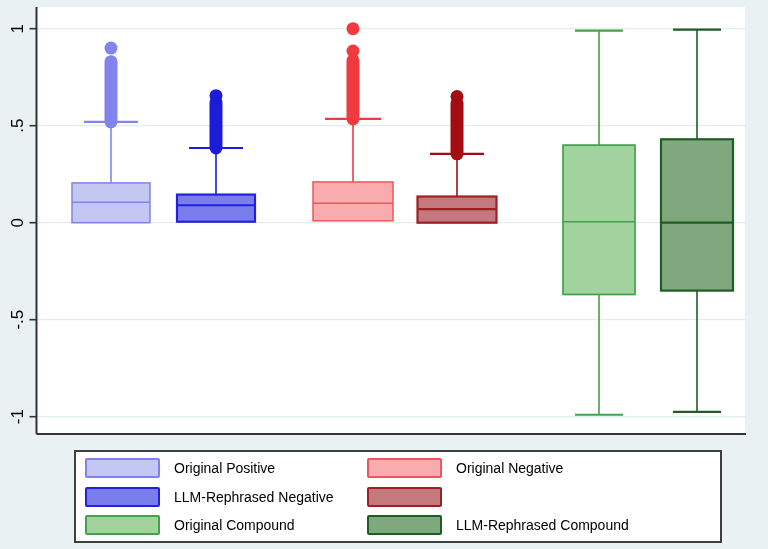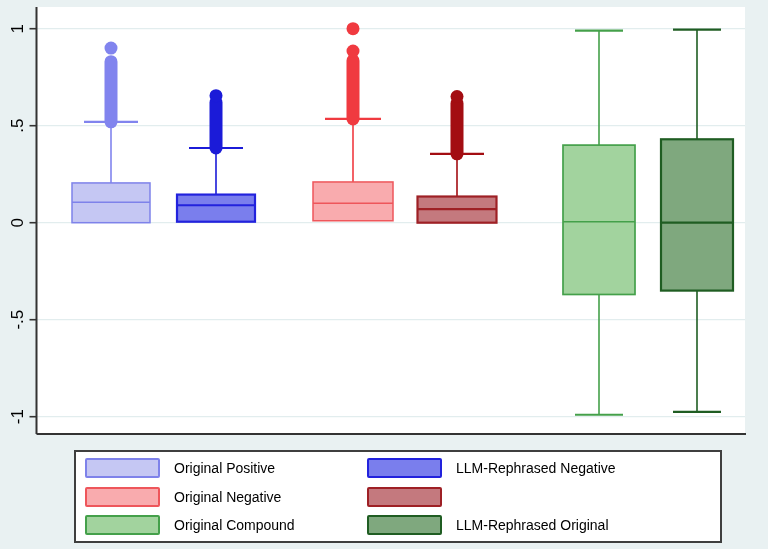--- a/index.html
+++ b/index.html
@@ -94,33 +94,33 @@
       <line x1="29.5" x2="36.5" y1="416.7" y2="416.7" stroke="#333333" stroke-width="1.6"></line>
       <text x="18" y="416.7" transform="rotate(-90 18 416.7)" text-anchor="middle" dominant-baseline="central" fill="#000000" font-size="17" font-family="&quot;Liberation Sans&quot;, sans-serif">-1</text>
     </svg>
 
   <div class="legend">
     <div class="legend-item">
       <span class="swatch" style="background: rgb(197, 199, 243); border-color: rgb(126, 130, 234);"></span>
       <span class="legend-label">Original Positive</span>
     </div>
     <div class="legend-item">
+      <span class="swatch" style="background: rgb(249, 171, 174); border-color: rgb(238, 86, 91);"></span>
+      <span class="legend-label">Original Negative</span>
+    </div>
+    <div class="legend-item">
       <span class="swatch" style="background: rgb(122, 126, 237); border-color: rgb(34, 34, 221);"></span>
       <span class="legend-label">LLM-Rephrased Negative</span>
-    </div>
-    <div class="legend-item">
-      <span class="swatch" style="background: rgb(249, 171, 174); border-color: rgb(238, 86, 91);"></span>
-      <span class="legend-label">Original Negative</span>
     </div>
     <div class="legend-item">
       <span class="swatch" style="background: rgb(196, 121, 126); border-color: rgb(158, 32, 37);"></span>
     </div>
     <div class="legend-item">
       <span class="swatch" style="background: rgb(162, 211, 158); border-color: rgb(68, 160, 74);"></span>
       <span class="legend-label">Original Compound</span>
     </div>
     <div class="legend-item">
       <span class="swatch" style="background: rgb(127, 168, 126); border-color: rgb(31, 93, 34);"></span>
-      <span class="legend-label">LLM-Rephrased Original</span>
+      <span class="legend-label">LLM-Rephrased Compound</span>
     </div>
   </div>
 
 </div>
 
 </body></html>

